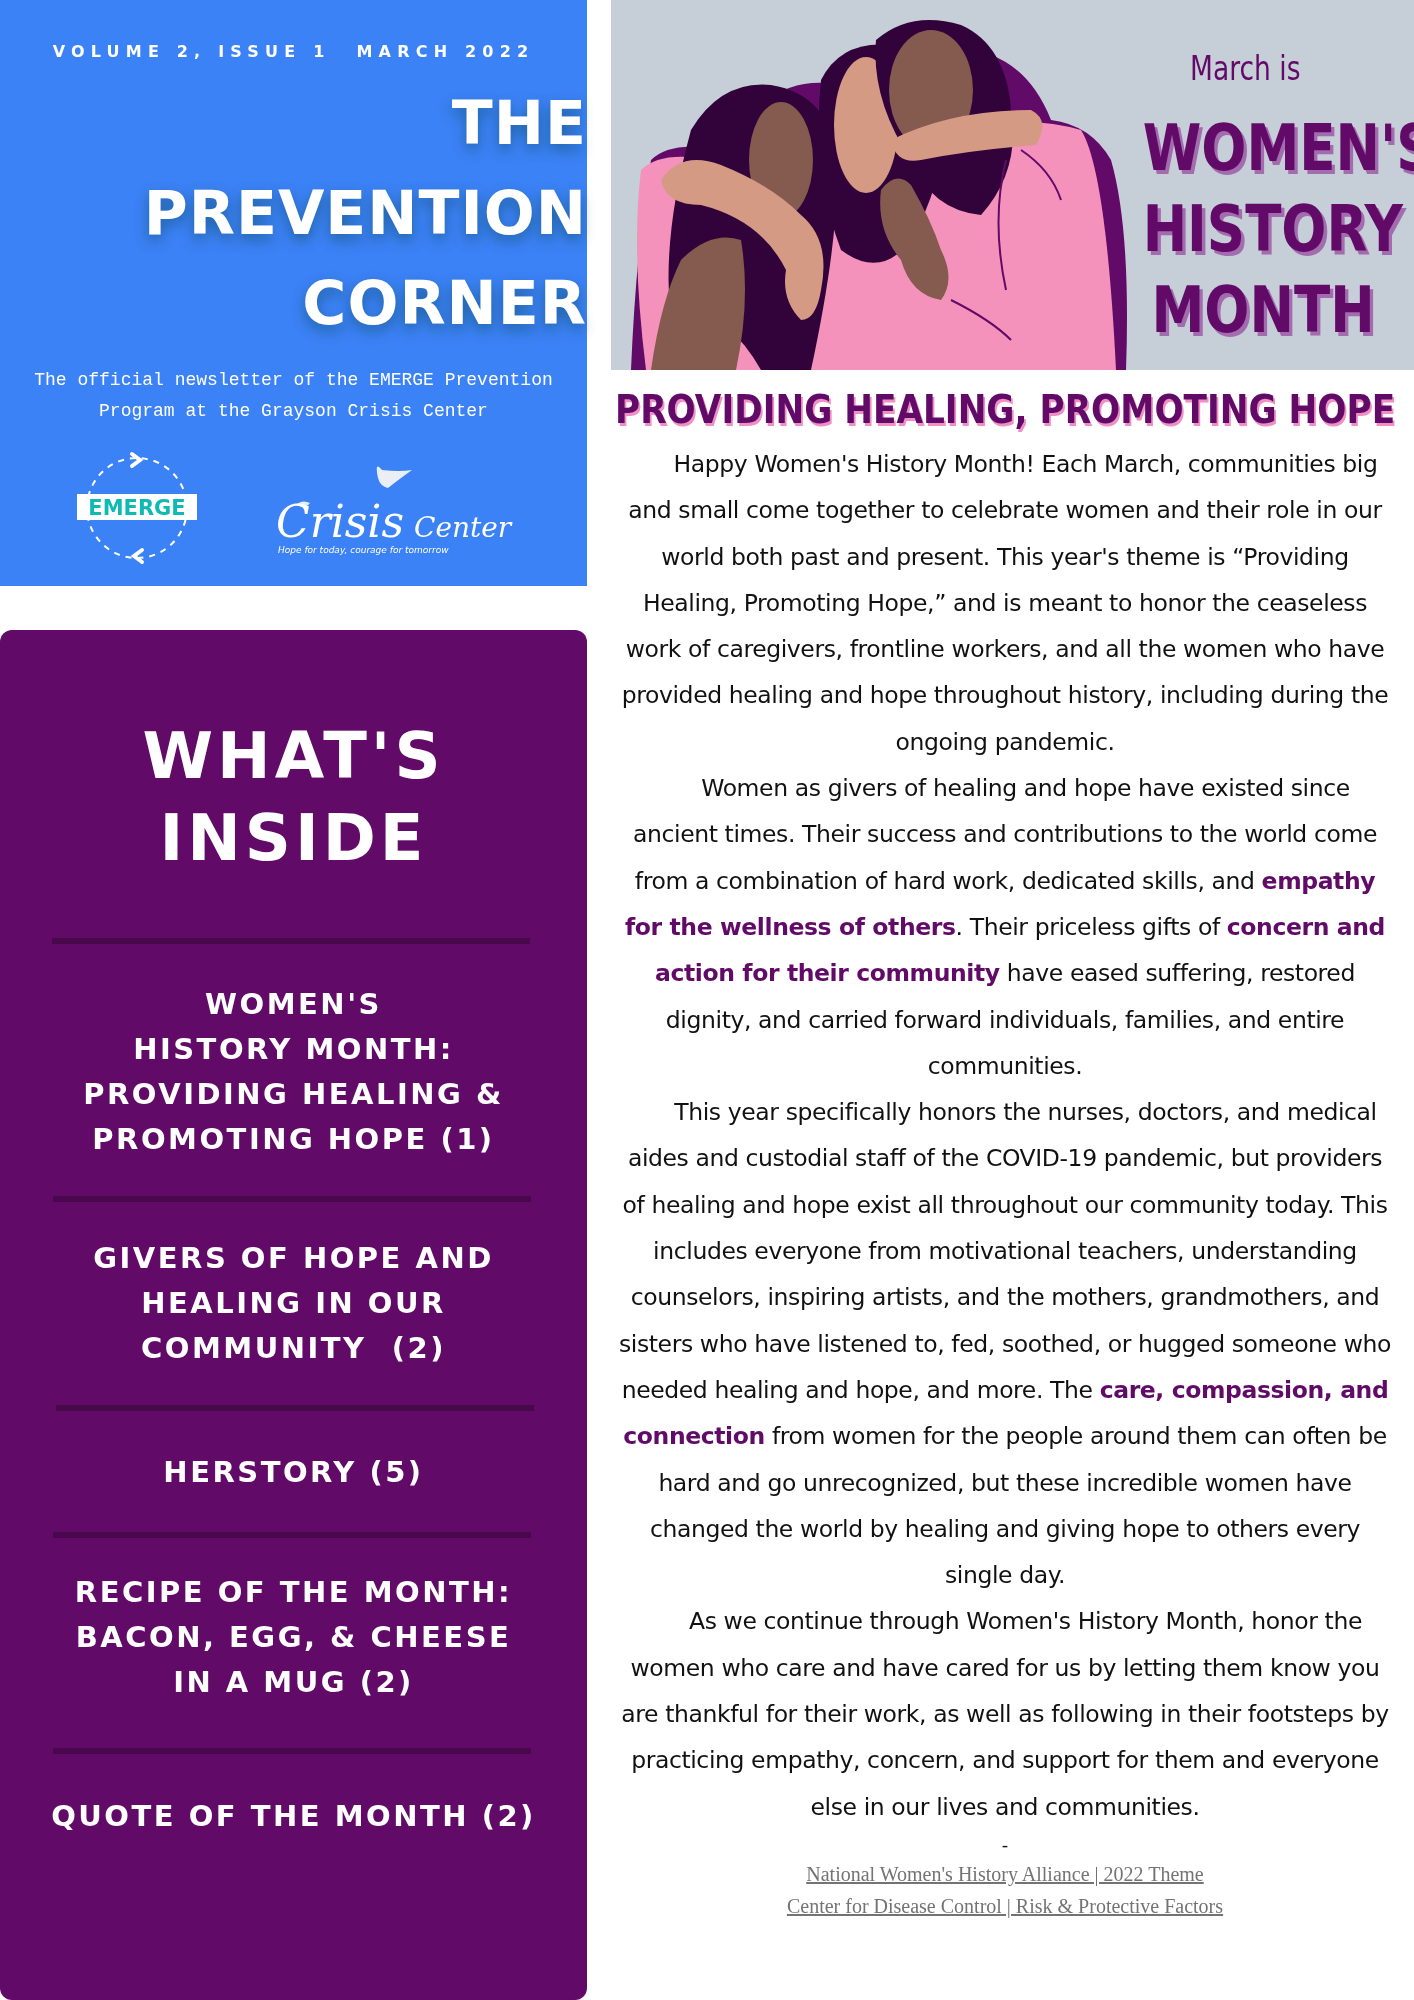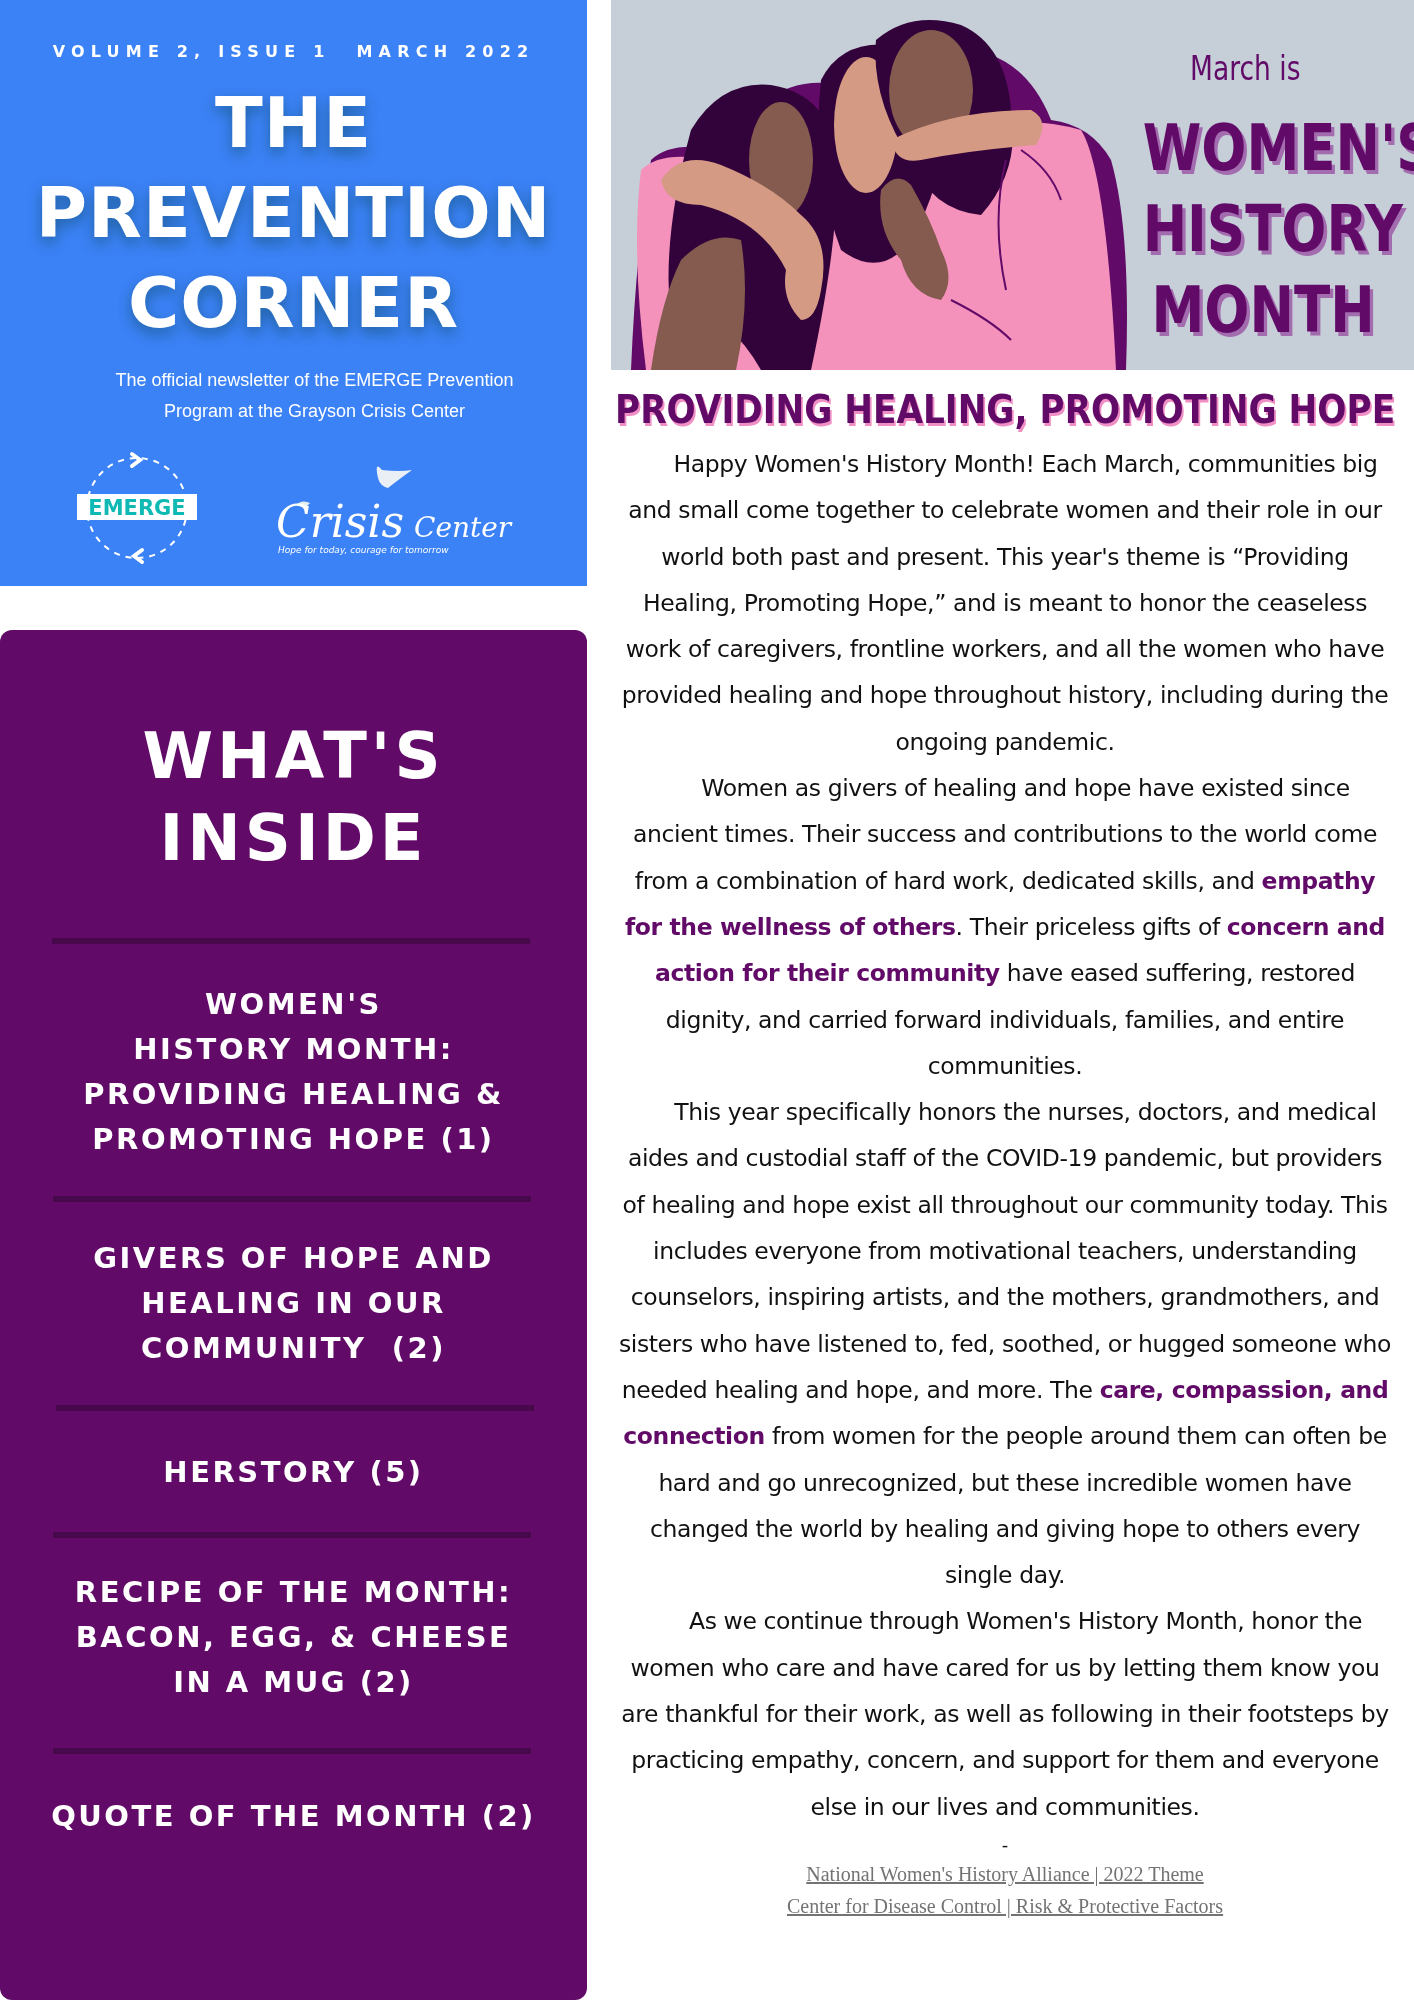--- a/index.html
+++ b/index.html
@@ -1,22 +1,22 @@
 <!DOCTYPE html>
 <html><head>
 <meta charset="utf-8">
 <style>
   html, body { margin:0; padding:0; }
   body { width:1414px; height:2000px; position:relative; background:#ffffff; overflow:hidden; font-family:"Liberation Sans", sans-serif; }
   .teal-box { position:absolute; left:0; top:0; width:587px; height:586px; background:#3b82f6; color:#fff; text-align:center; }
   .issue-line { position:absolute; top:42px; left:0; width:587px; font-family:"DejaVu Sans", sans-serif; font-weight:bold; font-size:16px; letter-spacing:6.2px; }
   .issue-line span + span { margin-left:26px; }
-  .main-title { position:absolute; top:78px; left:0; width:587px; font-family:"DejaVu Sans", sans-serif; font-weight:bold; font-size:70px; line-height:90px; text-shadow:0 6px 14px rgba(0,60,60,0.45); letter-spacing:1px; }
+  .main-title { position:absolute; top:78px; left:0; width:587px; font-family:"DejaVu Sans", sans-serif; font-weight:bold; font-size:60px; line-height:90px; text-shadow:0 6px 14px rgba(0,60,60,0.45); letter-spacing:1px;text-align:right; }
   .main-title div { display:block; }
-  .tagline { position:absolute; top:365px; left:0; width:587px; font-family:Liberation Sans, sans-serif; font-size:18px; line-height:31px;margin-left:21px; }
+  .tagline { position:absolute; top:365px; left:0; width:587px; font-family:Liberation Mono, monospace; font-size:18px; line-height:31px; }
   .emerge-logo { position:absolute; left:72px; top:448px; width:130px; height:120px; }
   .crisis-logo { position:absolute; left:272px; top:455px; width:270px; height:110px; }
   .purple-box { position:absolute; left:0; top:630px; width:587px; height:1370px; background:#610a68; color:#fff; text-align:center;border-radius:12px; }
   .whats-inside { position:absolute; top:85px; left:0; width:587px; font-family:"DejaVu Sans", sans-serif; font-weight:bold; font-size:64px; line-height:82px; letter-spacing:4px; }
   .divider { position:absolute; height:6px; background:#48084c; }
   .toc-item { position:absolute; left:0; width:587px; font-family:"DejaVu Sans", sans-serif; font-weight:bold; font-size:29px; line-height:45px; letter-spacing:2.5px; }
   .hero { position:absolute; left:611px; top:0; width:803px; height:370px; background:#c6ced8; overflow:hidden; }
   .hero-svg { position:absolute; left:0; top:0; }
   .march-is { position:absolute; left:1190px; top:48px; font-family:"DejaVu Sans", sans-serif; font-size:34px; color:#610a68; transform:scaleX(0.78); transform-origin:left; }
   .hero-title { position:absolute; left:1118px; top:108px; width:290px; text-align:center; font-family:"DejaVu Sans", sans-serif; font-weight:bold; font-size:64px; line-height:81px; color:#610a68; text-shadow:4px 4px 0 #a26cae; transform:scaleX(0.83); transform-origin:center; }

